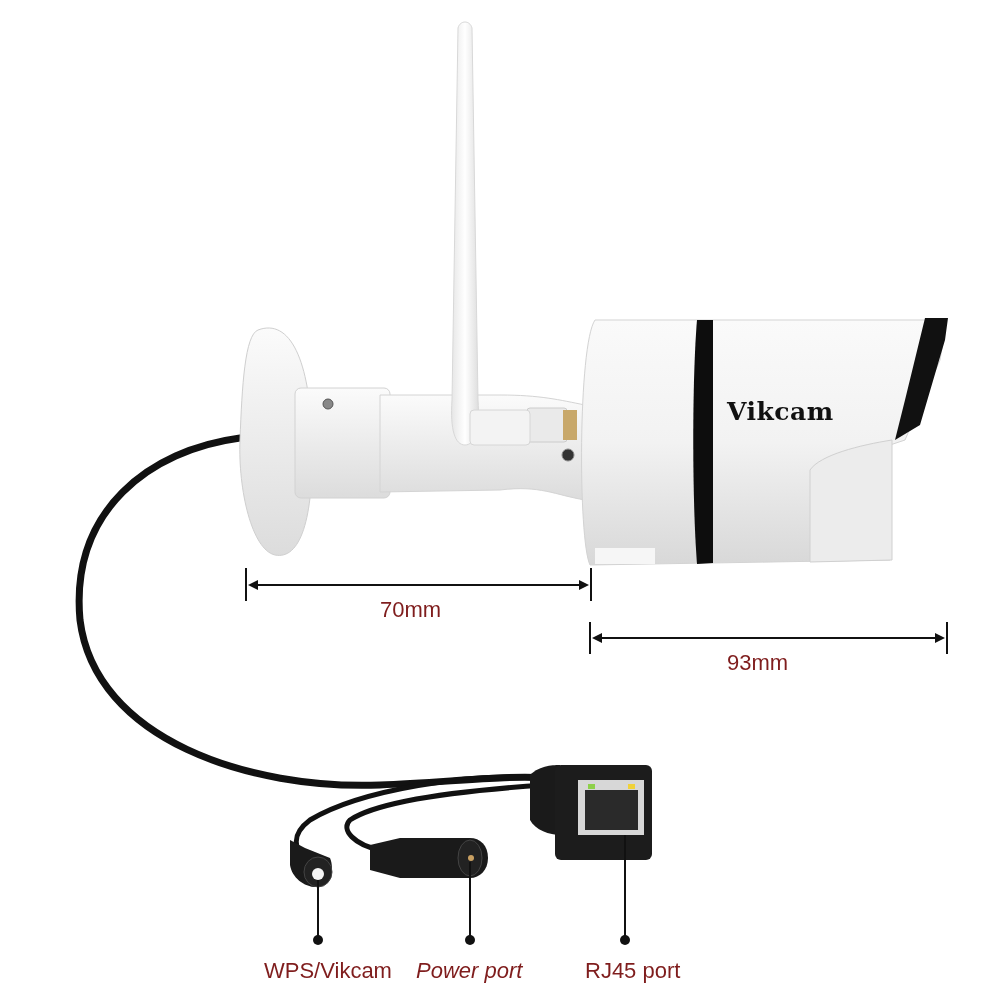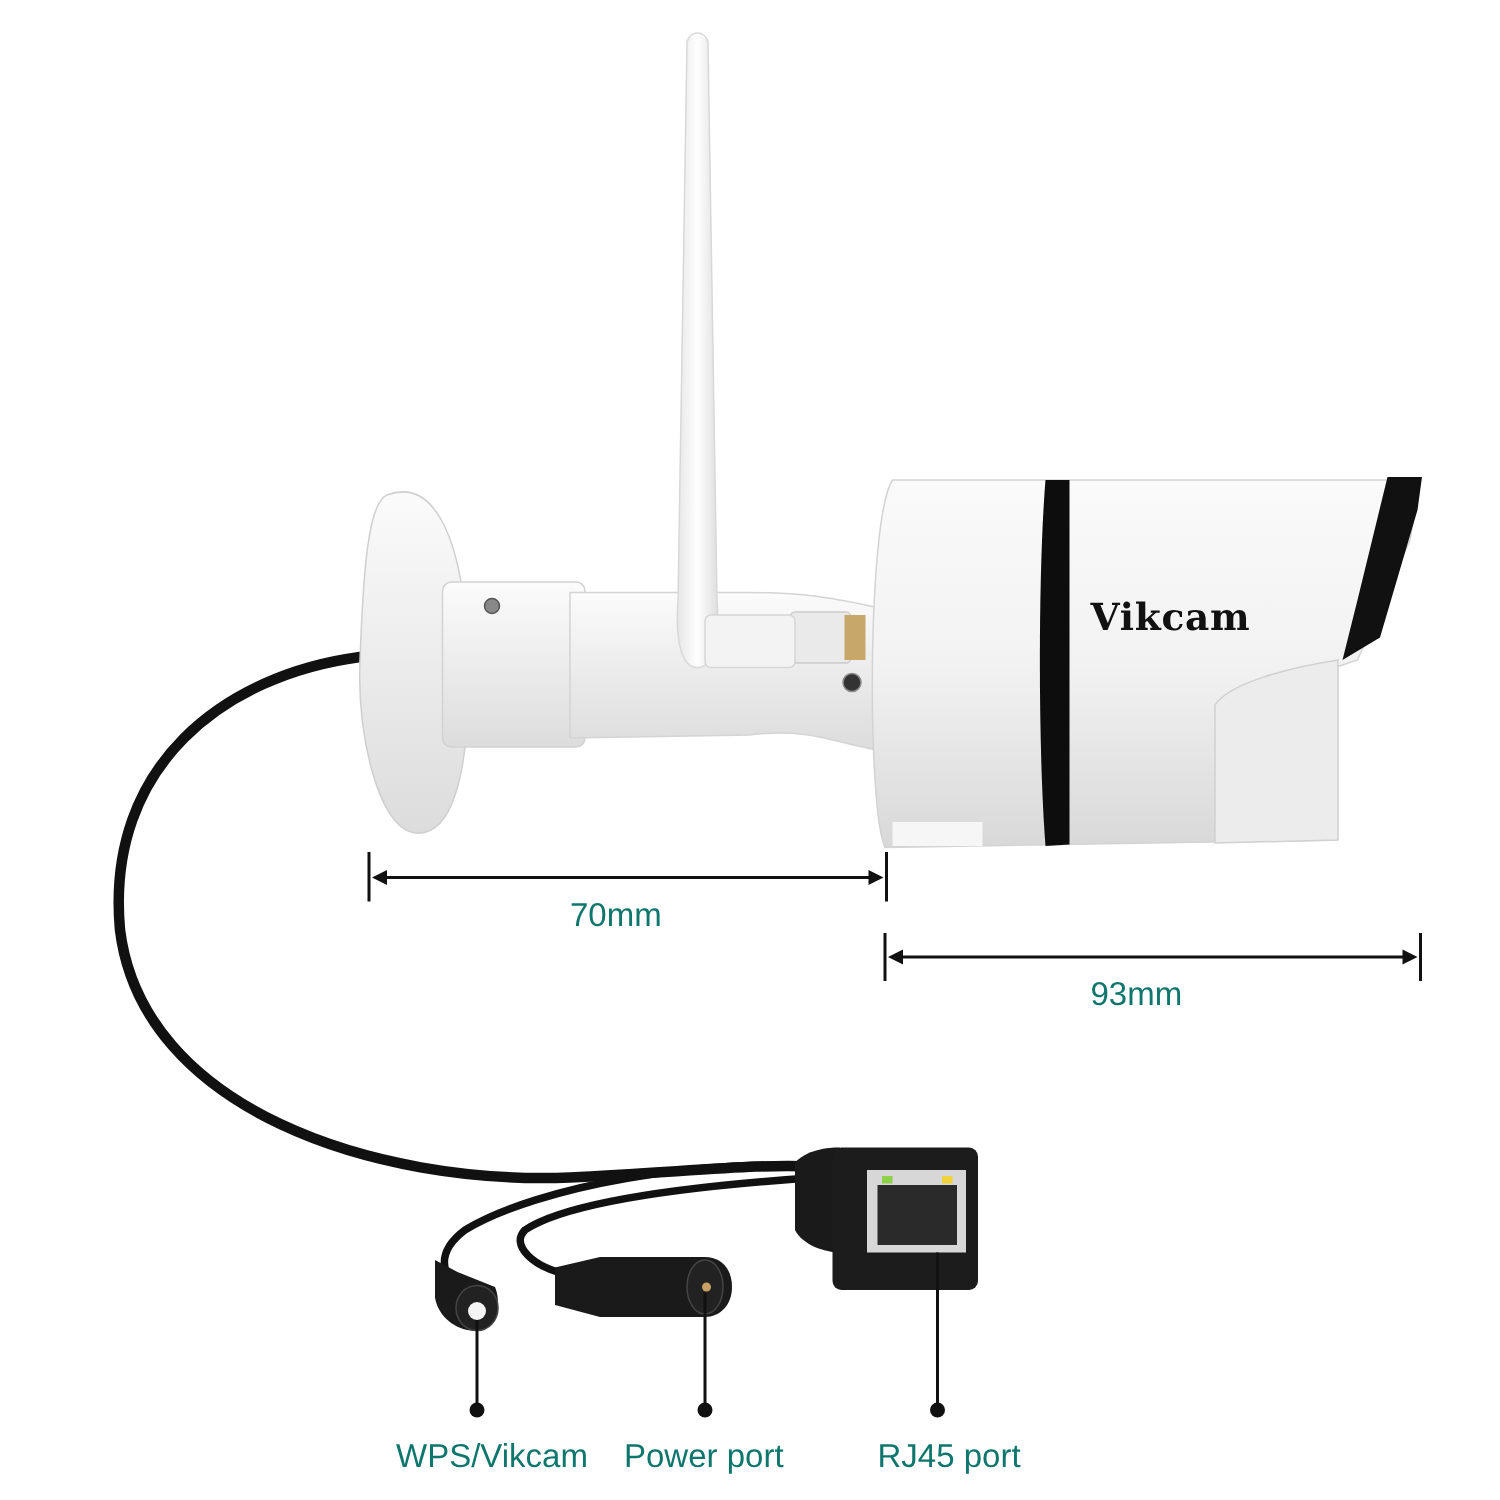--- a/index.html
+++ b/index.html
@@ -1,18 +1,18 @@
 <!DOCTYPE html>
 <html><head>
 <meta charset="utf-8">
 <style>
   html, body { margin:0; padding:0; background:#ffffff; }
   body { width:1000px; height:1000px; position:relative; overflow:hidden; font-family:"Liberation Sans", sans-serif; }
   .canvas { position:absolute; left:0; top:0; width:1000px; height:858px; }
-  .lbl { position:absolute; font-size:22px; color:#0f766e; white-space:nowrap; }
+  .lbl { position:absolute; font-size:22px; color:#7f1d1d; white-space:nowrap; }
   .brand { position:absolute; left:727px; top:397px; font-family:"DejaVu Serif", serif; font-weight:bold; font-size:25px; color:#111; letter-spacing:0.5px; }
 </style>
 </head>
 <body>
 
 <div class="canvas">
 <svg width="1000" height="1000" viewBox="0 0 1000 1000" xmlns="http://www.w3.org/2000/svg">
   <defs>
     <linearGradient id="bodyG" x1="0" y1="0" x2="0" y2="1">
       <stop offset="0" stop-color="#fafafa"></stop>
@@ -111,15 +111,15 @@
     <circle cx="625" cy="940" r="5" fill="#111"></circle>
   </g>
 </svg>
 
 <div class="brand">Vikcam</div>
 
 <div class="lbl" style="left:380px; top:597px;">70mm</div>
 <div class="lbl" style="left:727px; top:650px;">93mm</div>
 
 <div class="lbl" style="left:264px; top:958px;">WPS/Vikcam</div>
-<div class="lbl" style="left:416px; top:958px;">Power port</div>
+<div class="lbl" style="left:416px; top:958px;font-style:italic;">Power port</div>
 <div class="lbl" style="left:585px; top:958px;">RJ45 port</div>
 </div>
 
 </body></html>

